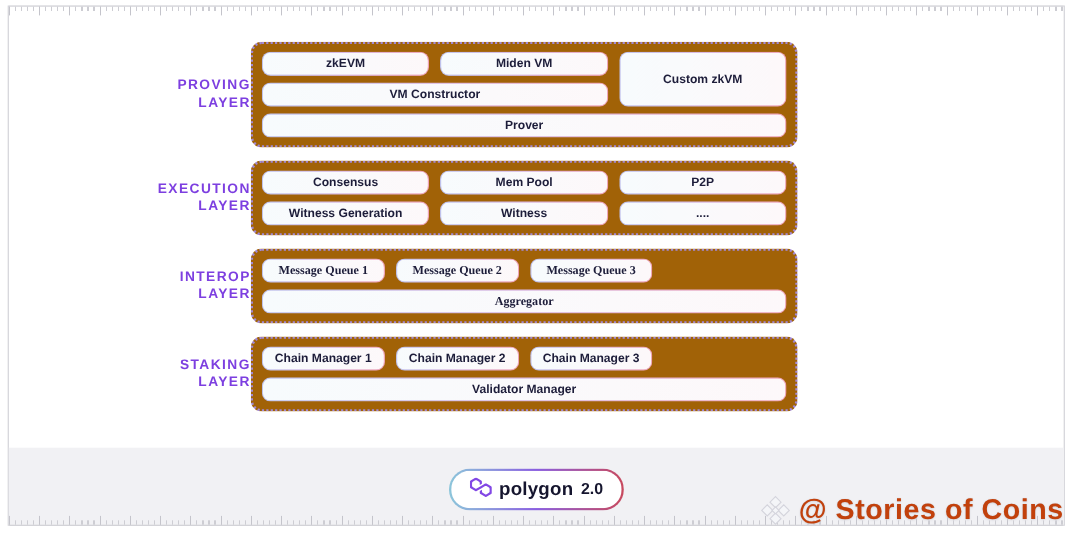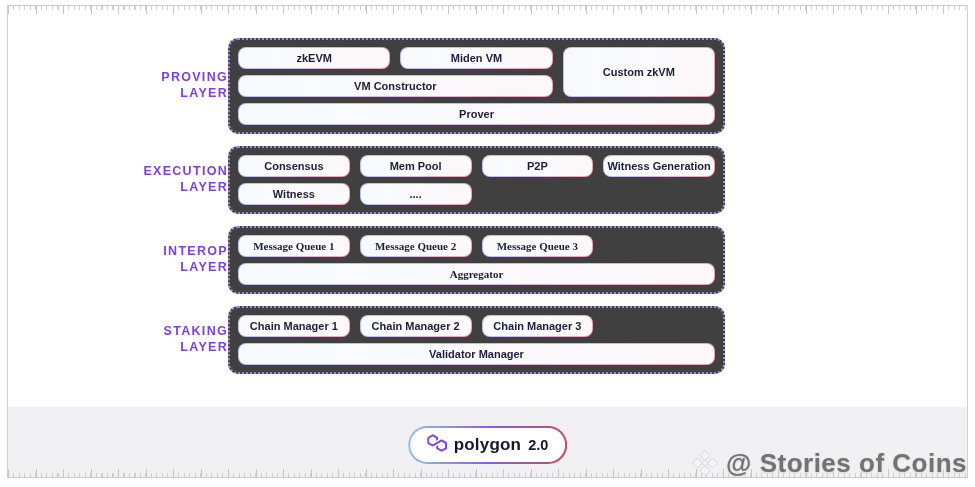--- a/index.html
+++ b/index.html
@@ -27,21 +27,21 @@
 
   
   .diagram{position:absolute;left:136px;top:38px;}
   .layer-row{display:flex;align-items:center;margin-bottom:12px;}
   .layer-label{
     width:92px;text-align:right;
     color:#7d3fe0;font-weight:bold;font-size:12.5px;letter-spacing:1.3px;line-height:1.25;
   }
   .layer-box{
     width:477px;border:2px dotted #a38ad6;border-radius:10px;
-    padding:7px 8px;display:grid;gap:6px 10px;grid-auto-rows:22px;background:#404040;
+    padding:7px 8px;display:grid;gap:6px 10px;grid-auto-rows:22px;background:#a16207;
   }
   .box{
     border:1px solid transparent;border-radius:8px;
     background:linear-gradient(90deg,#f7fbfd,#fdf8fa) padding-box,
                linear-gradient(90deg,#bfc2ec,#d8b6e0,#eea4b6) border-box;
     display:flex;align-items:center;justify-content:center;
     font-weight:bold;font-size:11px;color:#1d1d3a;white-space:nowrap;
   }
 
   
@@ -50,22 +50,22 @@
     height:34px;padding:0 17px;border-radius:19px;border:2px solid transparent;
     background:linear-gradient(#fff,#fff) padding-box,
                linear-gradient(90deg,#8cc6da,#8a5fe0,#c8495d) border-box;
     display:flex;align-items:center;gap:7px;
   }
   .logo-pill .pname{font-size:17px;font-weight:bold;color:#15152e;letter-spacing:.2px;}
   .logo-pill .pver{font-size:14.5px;font-weight:bold;color:#15152e;}
 
   
   .watermark{
-    position:absolute;right:8px;bottom:8px;display:flex;gap:6px;
-    color:#737373;font-size:26px;font-weight:bold;letter-spacing:.5px;
+    position:absolute;right:8px;bottom:8px;display:flex;align-items:center;gap:6px;
+    color:#c2410c;font-size:26px;font-weight:bold;letter-spacing:.5px;
     text-shadow:0 0 1px #c9c9d1, 0 1px 2px #d9d9df;
   }
   .watermark svg{display:block;}
 </style>
 </head>
 <body>
 
 <div class="frame-line frame-left"></div>
 <div class="frame-line frame-right"></div>
 <div class="ruler ruler-top">
@@ -90,21 +90,21 @@
         <div class="box" style="grid-row: span 2;">Custom zkVM</div>
         <div class="box" style="grid-column: span 2;">VM Constructor</div>
         <div class="box" style="grid-column: span 3;">Prover</div>
       </div>
     </div>
     <div class="layer-row">
       <div class="layer-label">
         <div>EXECUTION</div>
         <div>LAYER</div>
       </div>
-      <div class="layer-box" style="grid-template-columns: repeat(4, 1fr);">
+      <div class="layer-box" style="grid-template-columns: repeat(3, 1fr);">
         <div class="box">Consensus</div>
         <div class="box">Mem Pool</div>
         <div class="box">P2P</div>
         <div class="box">Witness Generation</div>
         <div class="box">Witness</div>
         <div class="box">....</div>
       </div>
     </div>
     <div class="layer-row">
       <div class="layer-label">

